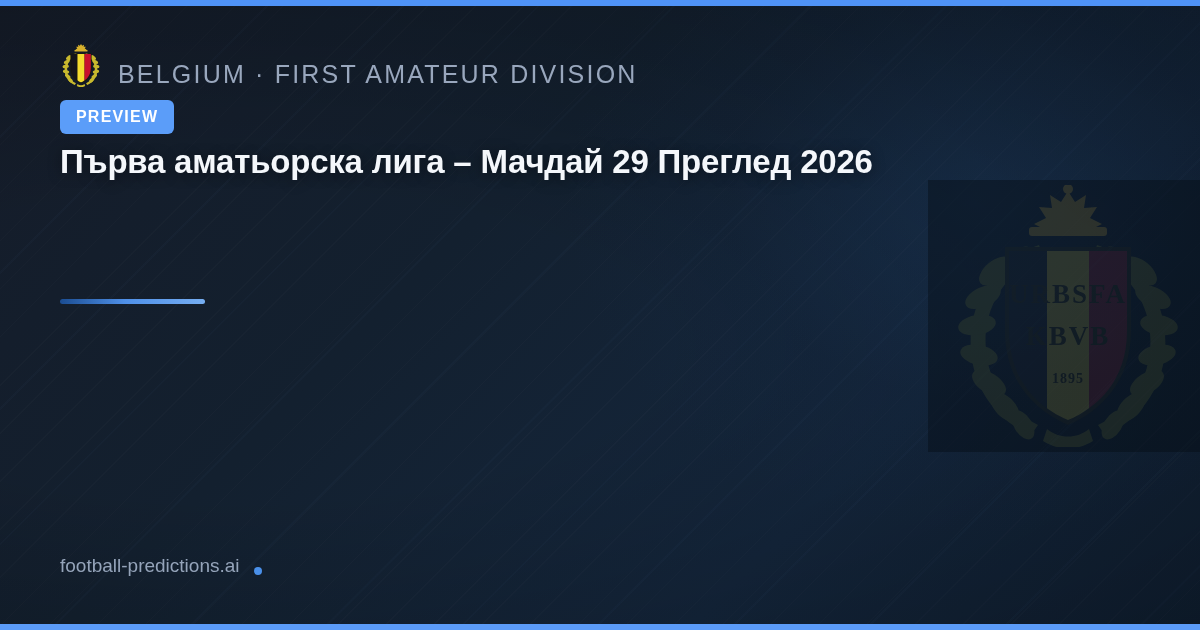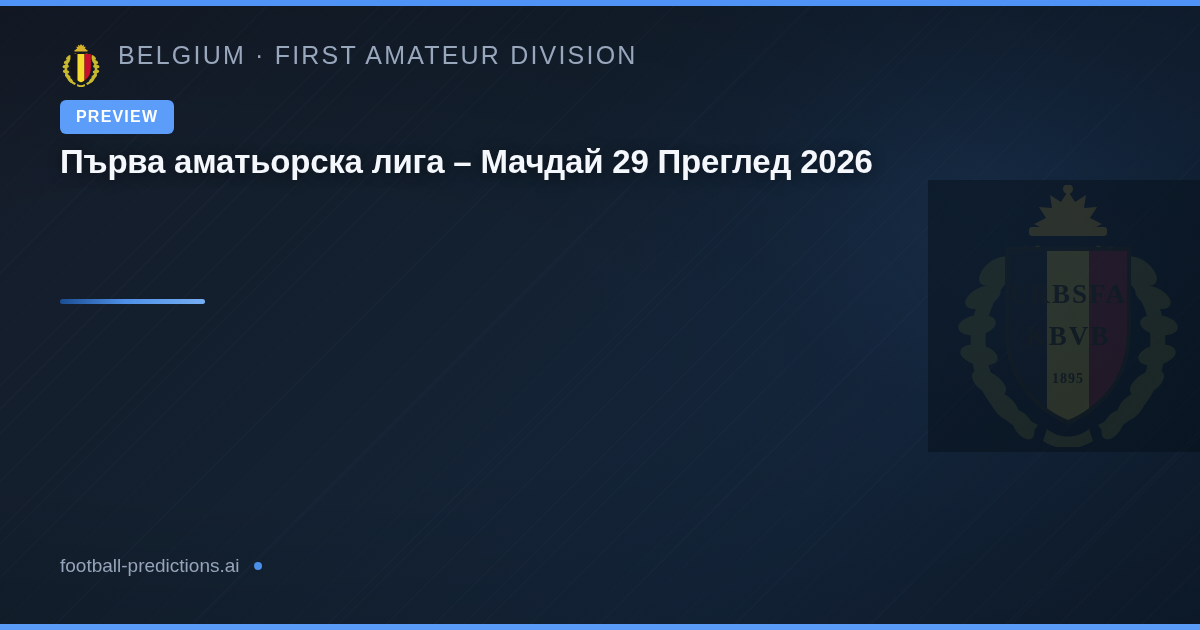--- a/index.html
+++ b/index.html
@@ -85,21 +85,21 @@
     width: 1080px;
     height: 630px;
   }
 
   
   .league-row {
     position: absolute;
     left: 0;
     top: 43px;
     display: flex;
-    align-items: flex-start;
+    align-items: flex-end;
     gap: 16px;
   }
   .crest-small {
     width: 42px;
     height: 44px;
     flex: 0 0 auto;
     display: block;
   }
   .league-text {
     font-size: 25px;
@@ -155,21 +155,21 @@
     border-radius: 3px;
     background: linear-gradient(90deg, #1b4d92 0%, #4f90e8 45%, #76aef2 100%);
   }
 
   
   .footer {
     position: absolute;
     left: 0;
     top: 556px;
     display: flex;
-    align-items: center;
+    align-items: flex-end;
     gap: 14px;
     font-size: 19px;
     color: #95a4ba;
     line-height: 1;
   }
   .footer-dot {
     width: 8px;
     height: 8px;
     border-radius: 50%;
     background: #4a90ea;

